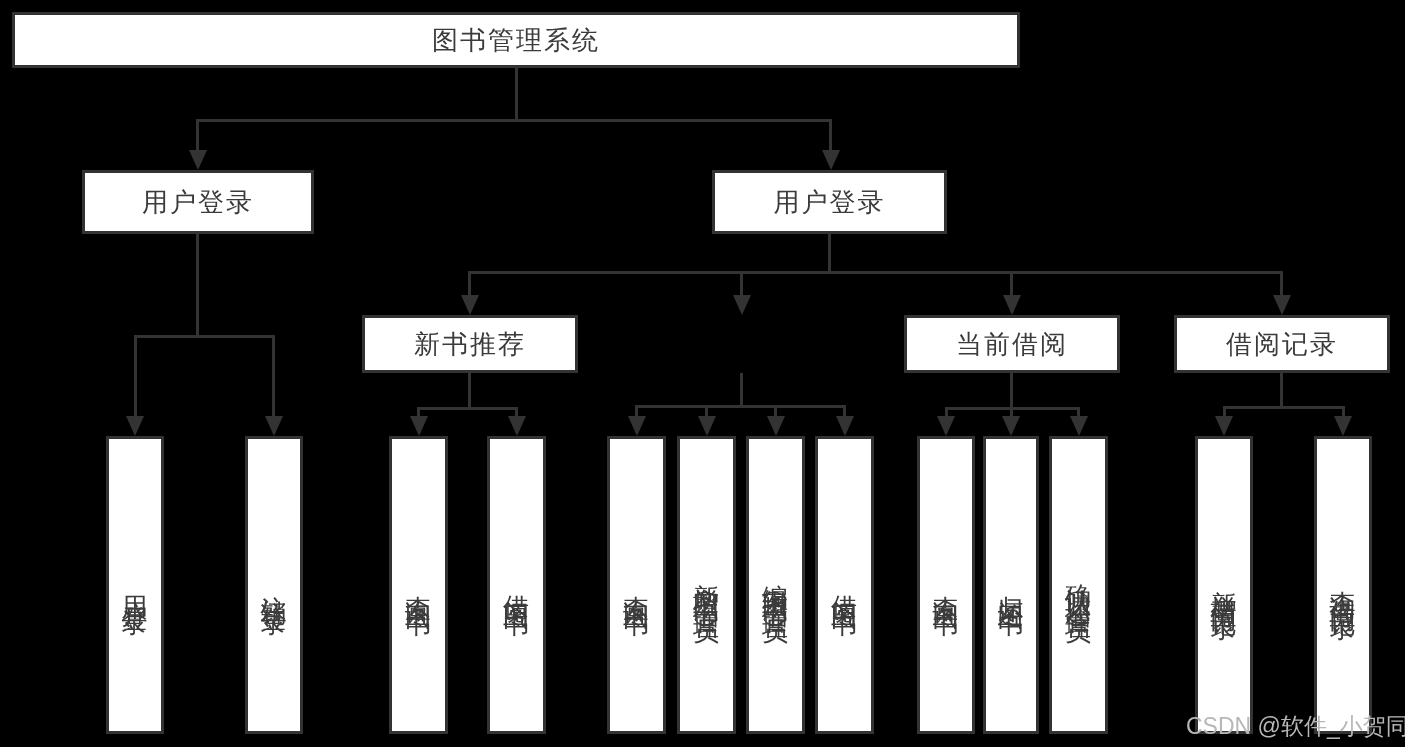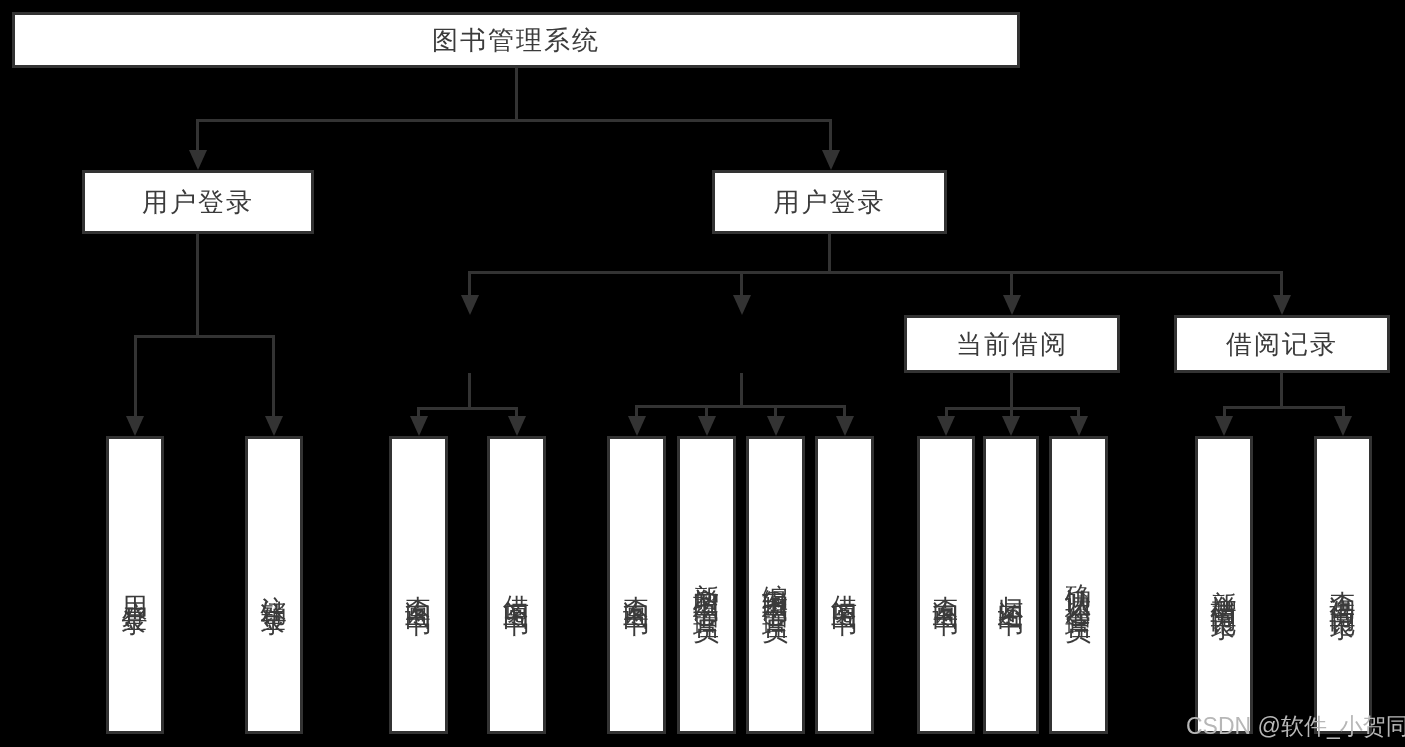--- a/index.html
+++ b/index.html
@@ -100,20 +100,23 @@
   <div class="line" style="left:469px;top:271px;width:814px;height:3px"></div>
   <div class="line" style="left:468px;top:271px;width:3px;height:26px"></div>
   <div class="line" style="left:740px;top:271px;width:3px;height:26px"></div>
   <div class="line" style="left:1010px;top:271px;width:3px;height:26px"></div>
   <div class="line" style="left:1280px;top:271px;width:3px;height:26px"></div>
   <div class="arrow" style="left:461px;top:295px"></div>
   <div class="arrow" style="left:733px;top:295px"></div>
   <div class="arrow" style="left:1003px;top:295px"></div>
   <div class="arrow" style="left:1273px;top:295px"></div>
 
+  <div class="box" style="left:362px;top:315px;width:216px;height:58px">
+    <span class="box-label">新书推荐</span>
+  </div>
   <div class="box" style="left:904px;top:315px;width:216px;height:58px">
     <span class="box-label">当前借阅</span>
   </div>
   <div class="box" style="left:1174px;top:315px;width:216px;height:58px">
     <span class="box-label">借阅记录</span>
   </div>
 
   <div class="line" style="left:468px;top:373px;width:3px;height:36px"></div>
   <div class="line" style="left:418px;top:407px;width:100px;height:3px"></div>
   <div class="line" style="left:417px;top:407px;width:3px;height:10px"></div>

